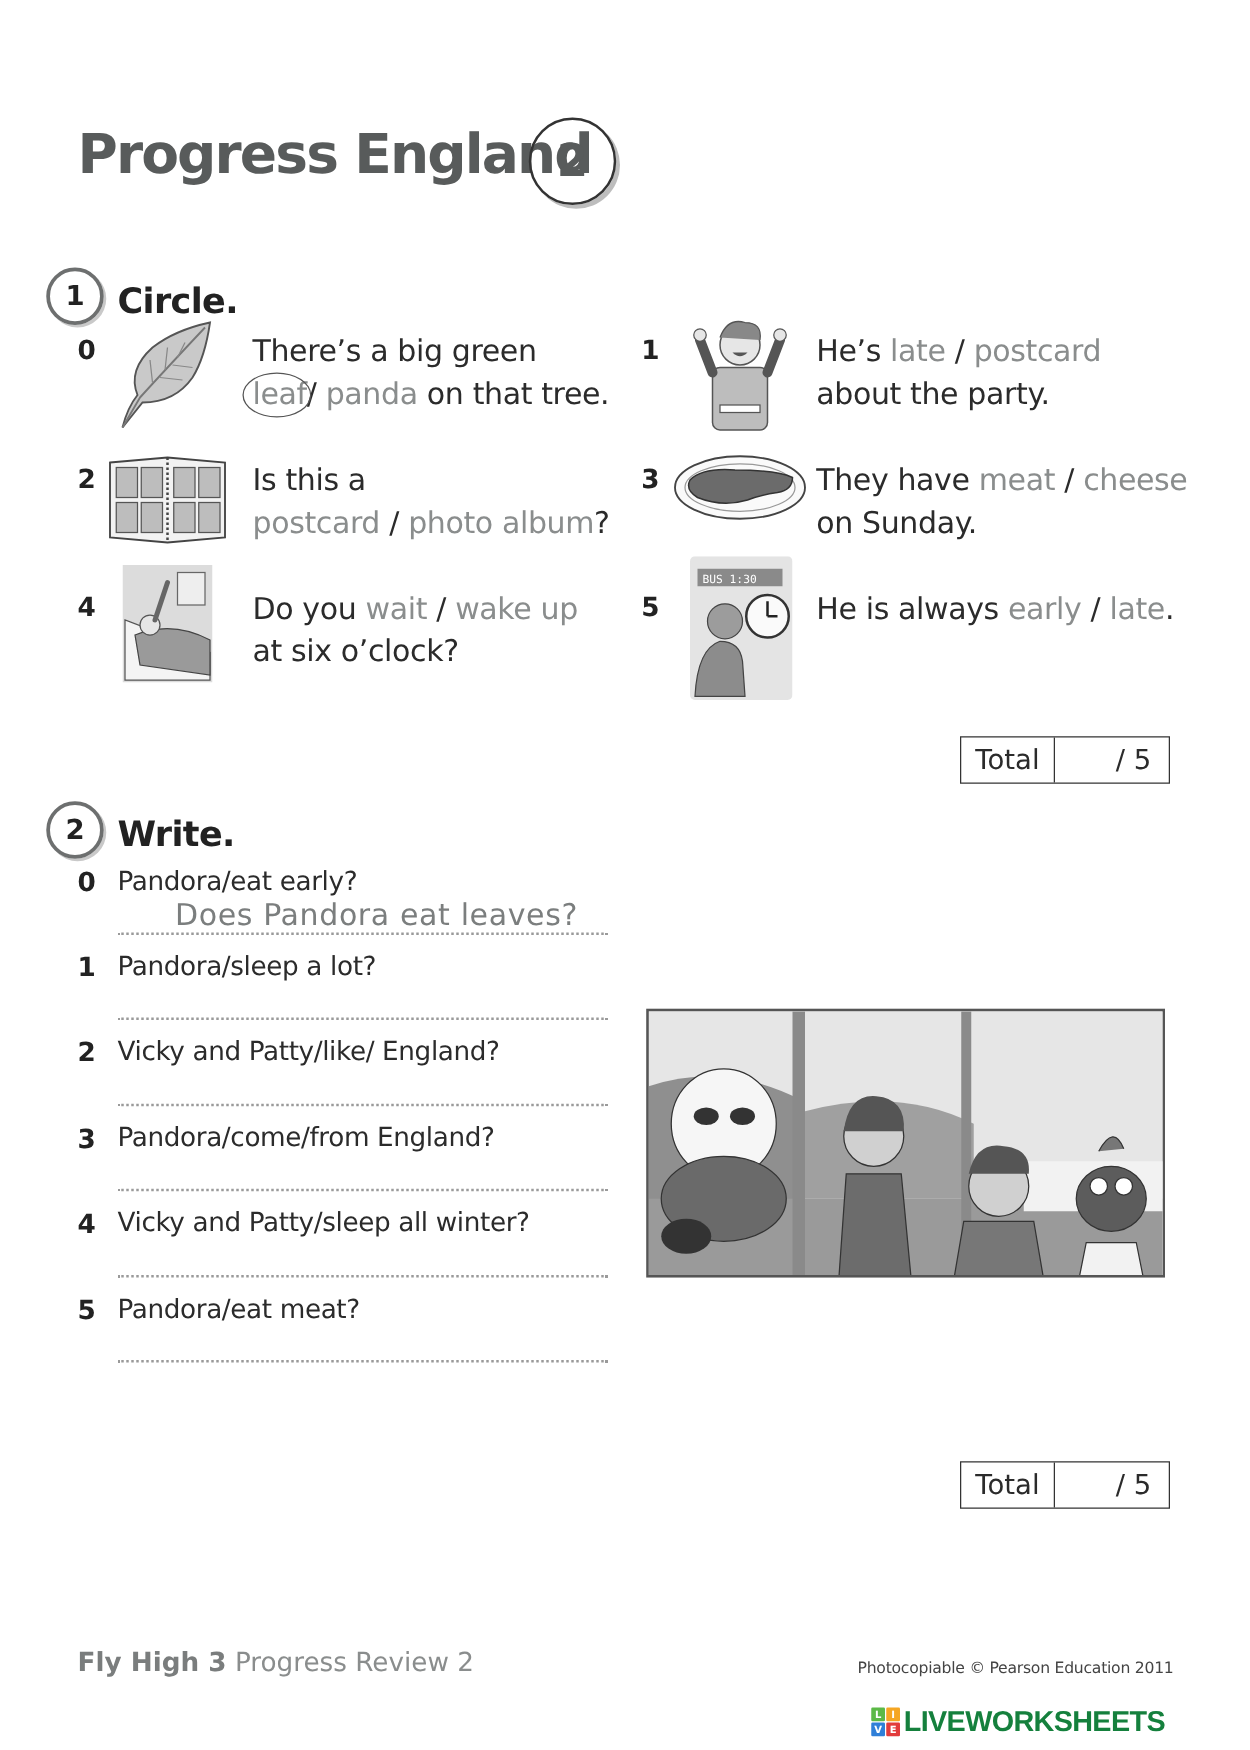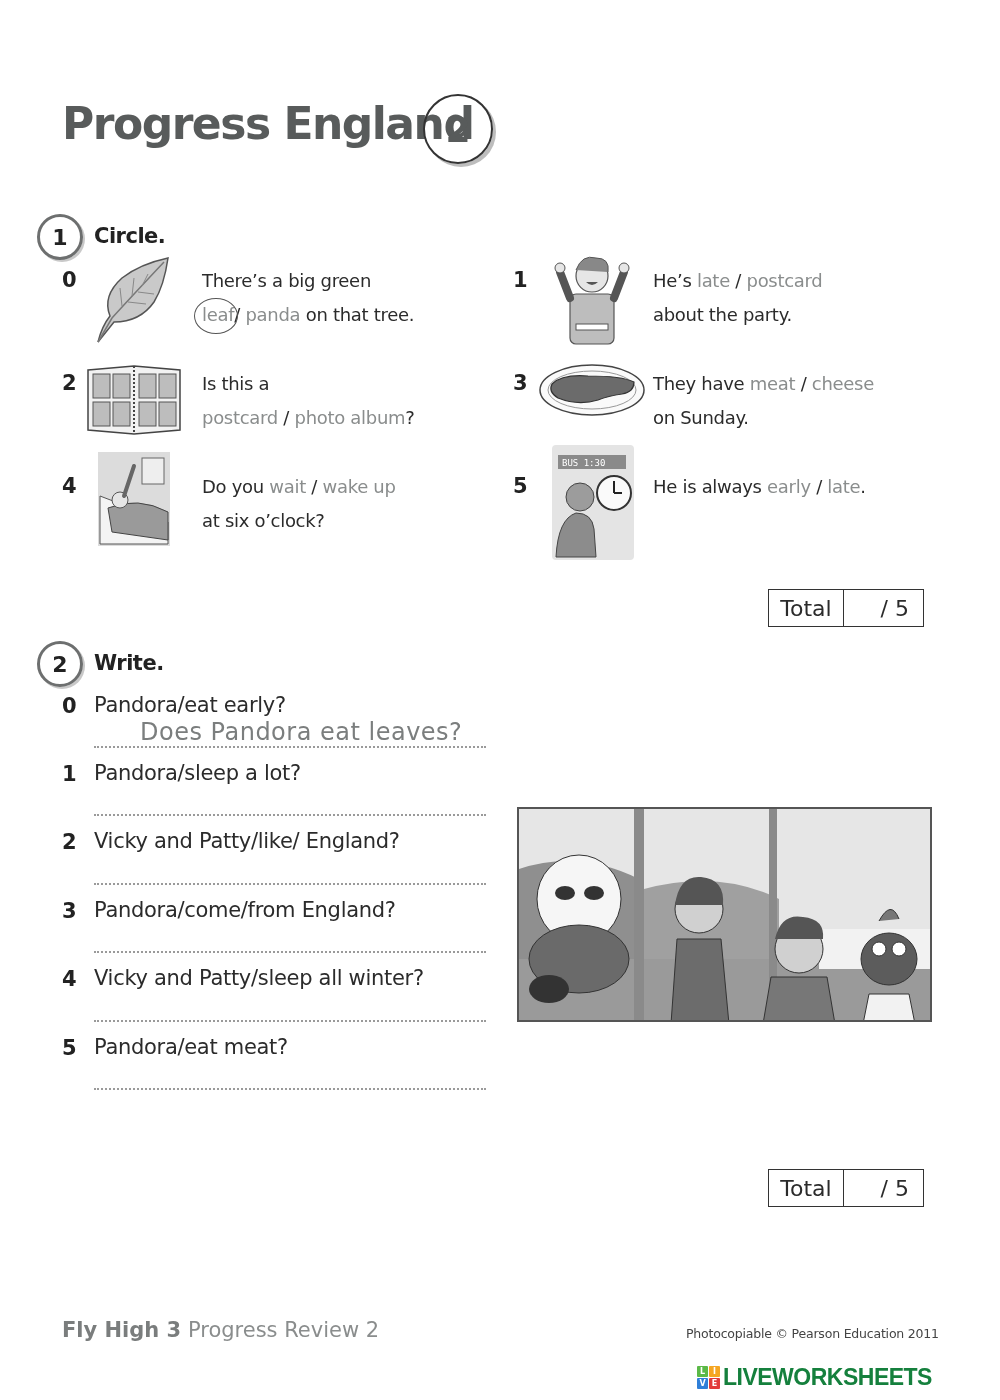--- a/index.html
+++ b/index.html
@@ -3,31 +3,31 @@
   <meta charset="utf-8">
   <style>
     * { box-sizing: border-box; margin: 0; padding: 0; }
     html, body { width: 1000px; height: 1400px; background: #ffffff; overflow: hidden; }
     body { position: relative; font-family: "DejaVu Sans", sans-serif; color: #2b2b2b; }
 
     .title { position: absolute; left: 62px; top: 98px; font-size: 44px; font-weight: bold; color: #585b5b; letter-spacing: -1.5px; }
     .title-circle { position: absolute; left: 423px; top: 94px; width: 70px; height: 70px; border: 2px solid #333; border-radius: 50%; box-shadow: 3px 3px 0 #bdbdbd; display: flex; align-items: center; justify-content: center; font-size: 36px; font-weight: bold; color: #585b5b; }
 
     .sec-circle { position: absolute; width: 46px; height: 46px; border: 3px solid #6d6f6f; border-radius: 50%; box-shadow: 2px 2px 0 #c9c9c9; display: flex; align-items: center; justify-content: center; font-size: 22px; font-weight: bold; color: #222; }
-    .sec-title { position: absolute; font-size: 21px; font-weight: bold; color: #222; letter-spacing: -0.5px; }
+    .sec-title { position: absolute; font-size: 28px; font-weight: bold; color: #222; letter-spacing: -0.5px; }
 
     .num { position: absolute; font-size: 21px; font-weight: bold; color: #222; }
-    .sentence { position: absolute; font-size: 18px; line-height: 34px; color: #2b2b2b; letter-spacing: -0.3px; }
+    .sentence { position: absolute; font-size: 24px; line-height: 34px; color: #2b2b2b; letter-spacing: -0.3px; }
     .opt { color: #8a8d8d; }
     .circled { position: relative; display: inline-block; }
     .circled::after { content: ""; position: absolute; left: -8px; top: 0px; right: -4px; bottom: -2px; border: 1.5px solid #555; border-radius: 50%; }
 
     .pic { position: absolute; }
 
-    .total { position: absolute; width: 156px; height: 38px; border: 1.5px solid #333; display: flex; font-size: 22px; color: #2b2b2b; }
+    .total { position: absolute; width: 168px; height: 38px; border: 1.5px solid #333; display: flex; font-size: 22px; color: #2b2b2b; }
     .total .lbl { width: 75px; border-right: 1.5px solid #333; display: flex; align-items: center; justify-content: center; }
     .total .val { flex: 1; display: flex; align-items: center; justify-content: flex-end; padding-right: 14px; }
 
     .q { position: absolute; font-size: 21px; color: #2b2b2b; letter-spacing: -0.3px; }
     .answer-line { position: absolute; left: 94px; width: 392px; border-bottom: 2px dotted #9a9a9a; height: 2px; }
     .model-answer { position: absolute; left: 140px; top: 718px; font-family: "DejaVu Sans", sans-serif; font-size: 24px; color: #7b7e7e; letter-spacing: 0.5px; }
 
     .scene { position: absolute; left: 517px; top: 807px; width: 415px; height: 215px; border: 2px solid #555; background: #d9d9d9; overflow: hidden; }
 
     .footer-left { position: absolute; left: 62px; top: 1318px; font-size: 21px; color: #8a8d8d; }

